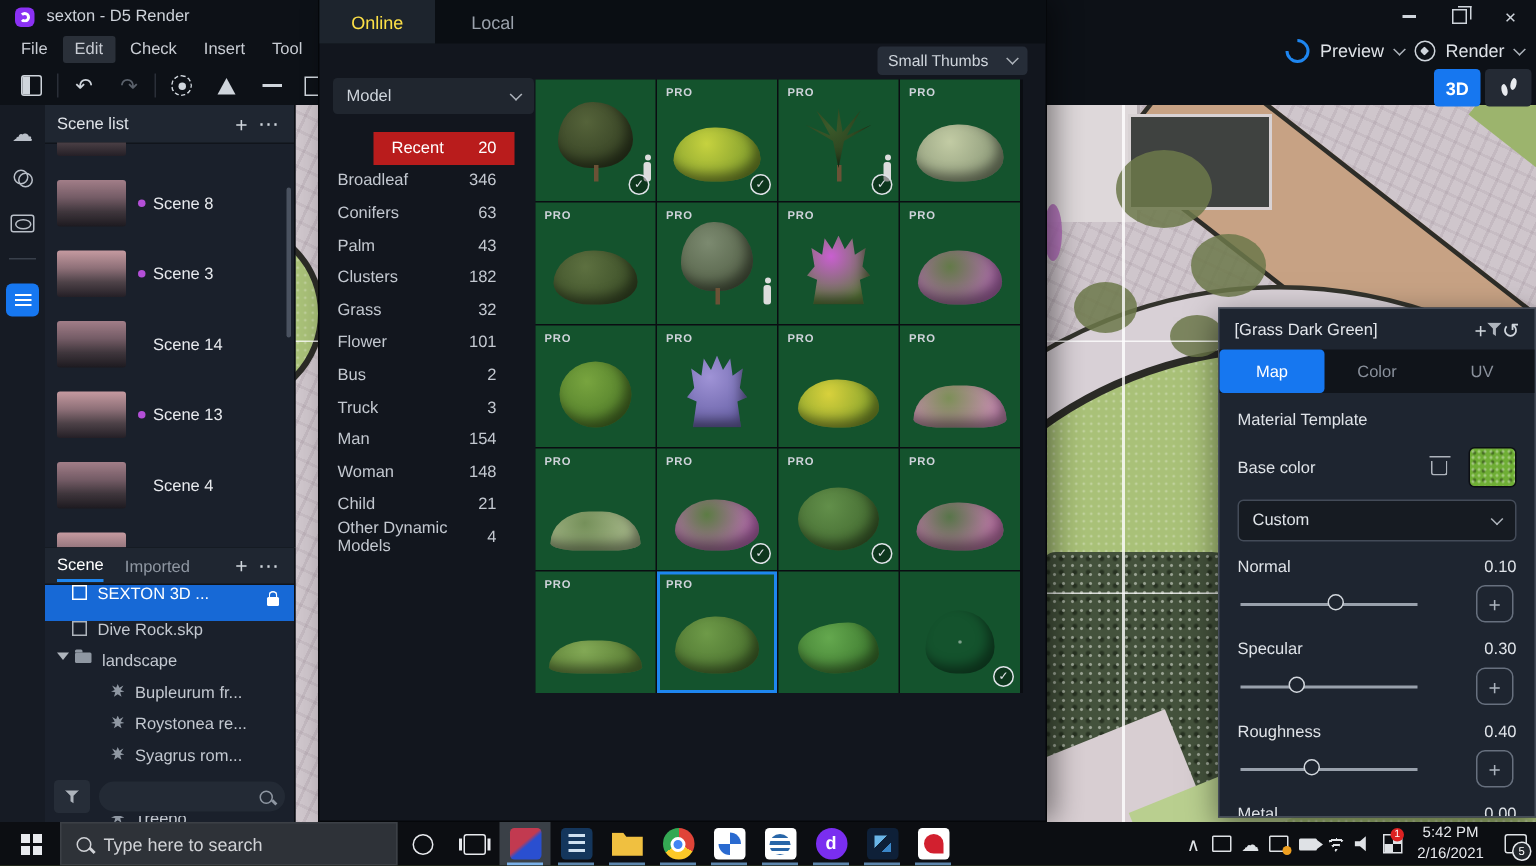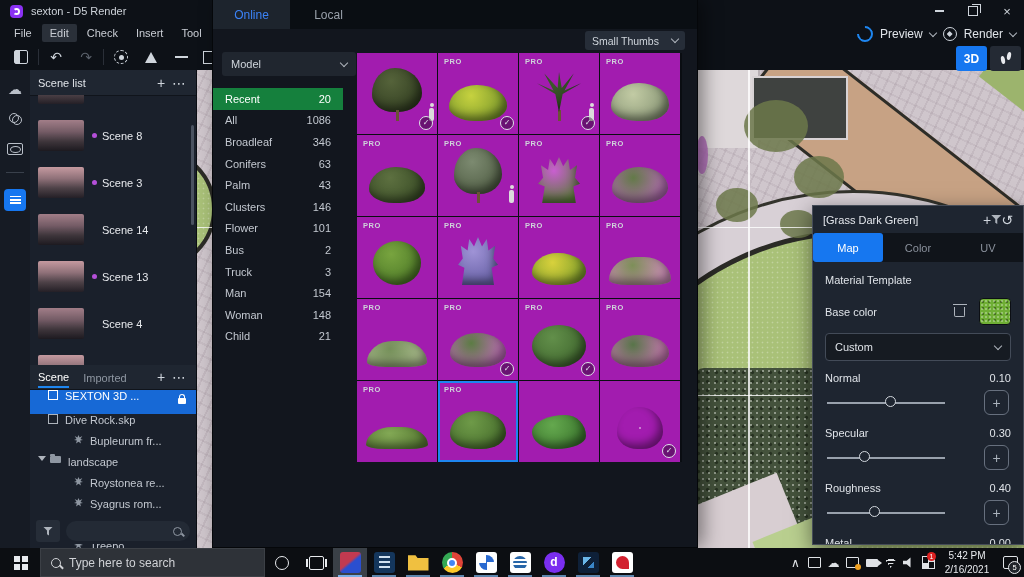--- a/index.html
+++ b/index.html
@@ -119,31 +119,31 @@
   #outl-search{position:absolute;left:0;right:0;bottom:4px;height:26px;display:flex;align-items:center;padding:0 6px;gap:6px;background:#1a202b;}
   .filter-btn{width:24px;height:22px;background:#262d38;border-radius:3px;display:flex;align-items:center;justify-content:center;}
   .funnel{width:10px;height:9px;background:#aeb4bc;clip-path:polygon(0 0,100% 0,60% 45%,60% 100%,40% 85%,40% 45%);}
   .search-pill{flex:1;height:20px;background:#232a35;border-radius:10px;display:flex;align-items:center;justify-content:flex-end;padding:0 8px;}
   .mag{width:7px;height:7px;border:1.5px solid #8f97a2;border-radius:50%;position:relative;}
   .mag::after{content:"";position:absolute;width:4px;height:1.5px;background:#8f97a2;transform:rotate(45deg);right:-3.5px;bottom:-1px;}
   
   #assets{left:213px;top:0;width:484px;height:547px;background:#12161e;z-index:4;box-shadow:0 0 0 1px #05070a,6px 0 18px rgba(0,0,0,.45);}
   #asset-tabs{height:29px;background:#0a0e13;display:flex;}
   .asset-tab{width:77px;display:flex;align-items:center;justify-content:center;font-size:12px;color:#9aa1ab;}
-  .asset-tab.active{background:#1d242d;color:#3b82f6;}
+  .asset-tab.active{background:#1d242d;color:#fde047;}
   #thumbsize{position:absolute;right:12px;top:31px;width:86px;height:19px;background:#262d38;border-radius:3px;
      display:flex;align-items:center;justify-content:space-between;padding:0 7px;font-size:10.5px;color:#cfd5dc;}
   #model-dd{position:absolute;left:9px;top:52px;width:116px;height:24px;background:#20262f;border-radius:3px;
      display:flex;align-items:center;justify-content:space-between;padding:0 9px;font-size:11px;color:#cfd5dc;}
   #cats{position:absolute;left:0;top:88px;width:130px;}
   .cat-row{height:21.6px;display:flex;align-items:center;padding:0 12px;font-size:11px;color:#c3c8d0;}
-  .cat-row.active{background:#15803d;color:#fff;}
+  .cat-row.active{background:#b91c1c;color:#fff;margin-left:36px;}
   .cat-label{flex:1;}
   #grid{position:absolute;left:144px;top:53px;width:325px;display:grid;grid-template-columns:repeat(4,80px);grid-auto-rows:81px;gap:1px;background:#0a0d12;}
-  .cell{background:#a21caf;position:relative;display:flex;align-items:flex-end;justify-content:center;padding-bottom:13px;box-sizing:border-box;}
+  .cell{background:#14532d;position:relative;display:flex;align-items:flex-end;justify-content:center;padding-bottom:13px;box-sizing:border-box;}
   .cell.sel{outline:2px solid #1e86f0;outline-offset:-2px;z-index:1;}
   .pro{position:absolute;top:4px;left:6px;font-size:7.5px;font-weight:bold;letter-spacing:.5px;color:#cfd3da;}
   .check{position:absolute;right:4px;bottom:4px;width:12px;height:12px;border:1.2px solid #dfe3e8;border-radius:50%;
      color:#dfe3e8;font-size:8px;line-height:12px;text-align:center;background:rgba(0,0,0,.35);}
   .plant{position:relative;display:flex;flex-direction:column;align-items:center;}
   .blob{box-shadow:inset -4px -5px 8px rgba(0,0,0,.45);}
   .blob.bush{border-radius:48% 52% 45% 45%/62% 58% 42% 40%;}
   .blob.round{border-radius:50%;}
   .blob.grass{border-radius:50% 50% 36% 36%/95% 95% 22% 22%;}
   .blob.tree{border-radius:46% 54% 48% 44%/60% 58% 44% 40%;}
@@ -389,27 +389,27 @@
       <div class="outl-row selected">
         <span class="oi oi-component"></span>
         <span>SEXTON 3D ...</span>
         <span class="lock"></span>
       </div>
       <div class="outl-row">
         <span class="oi oi-component"></span>
         <span>Dive Rock.skp</span>
       </div>
       <div class="outl-row">
-        <span class="oi oi-plant"></span>
-        <span>Bupleurum fr...</span>
-      </div>
-      <div class="outl-row">
         <span class="caret"></span>
         <span class="oi oi-folder" style="margin-left: 0px;"></span>
         <span>landscape</span>
+      </div>
+      <div class="outl-row">
+        <span class="oi oi-plant"></span>
+        <span>Bupleurum fr...</span>
       </div>
       <div class="outl-row">
         <span class="oi oi-plant"></span>
         <span>Roystonea re...</span>
       </div>
       <div class="outl-row">
         <span class="oi oi-plant"></span>
         <span>Syagrus rom...</span>
       </div>
       <div class="outl-row">
@@ -443,38 +443,38 @@
   <div id="model-dd">
     <span>Model</span>
     <span class="chev"></span>
   </div>
   <div id="cats">
       <div class="cat-row active">
         <span class="cat-label">Recent</span>
         <span class="cat-count">20</span>
       </div>
       <div class="cat-row">
-        <span class="cat-label">All</span>
-        <span class="cat-count">1086</span>
-      </div>
-      <div class="cat-row">
         <span class="cat-label">Broadleaf</span>
         <span class="cat-count">346</span>
       </div>
       <div class="cat-row">
         <span class="cat-label">Conifers</span>
         <span class="cat-count">63</span>
       </div>
       <div class="cat-row">
         <span class="cat-label">Palm</span>
         <span class="cat-count">43</span>
       </div>
       <div class="cat-row">
         <span class="cat-label">Clusters</span>
-        <span class="cat-count">146</span>
+        <span class="cat-count">182</span>
+      </div>
+      <div class="cat-row">
+        <span class="cat-label">Grass</span>
+        <span class="cat-count">32</span>
       </div>
       <div class="cat-row">
         <span class="cat-label">Flower</span>
         <span class="cat-count">101</span>
       </div>
       <div class="cat-row">
         <span class="cat-label">Bus</span>
         <span class="cat-count">2</span>
       </div>
       <div class="cat-row">
@@ -485,20 +485,24 @@
         <span class="cat-label">Man</span>
         <span class="cat-count">154</span>
       </div>
       <div class="cat-row">
         <span class="cat-label">Woman</span>
         <span class="cat-count">148</span>
       </div>
       <div class="cat-row">
         <span class="cat-label">Child</span>
         <span class="cat-count">21</span>
+      </div>
+      <div class="cat-row">
+        <span class="cat-label">Other Dynamic Models</span>
+        <span class="cat-count">4</span>
       </div>
     </div>
   <div id="grid">
       <div class="cell">
         <div class="plant">
           <div class="blob tree" style="width: 50px; height: 44px; background: radial-gradient(circle at 38% 30%, rgb(85, 99, 58) 0%, rgb(51, 63, 34) 78%);"></div>
           <div class="trunk"></div>
           <div class="person"></div>
         </div>
         <span class="check">✓</span>

